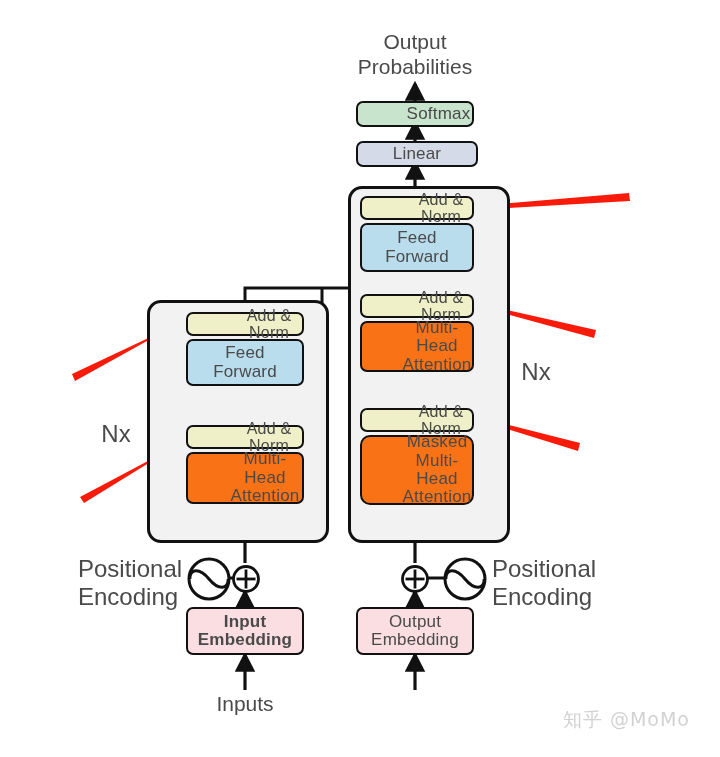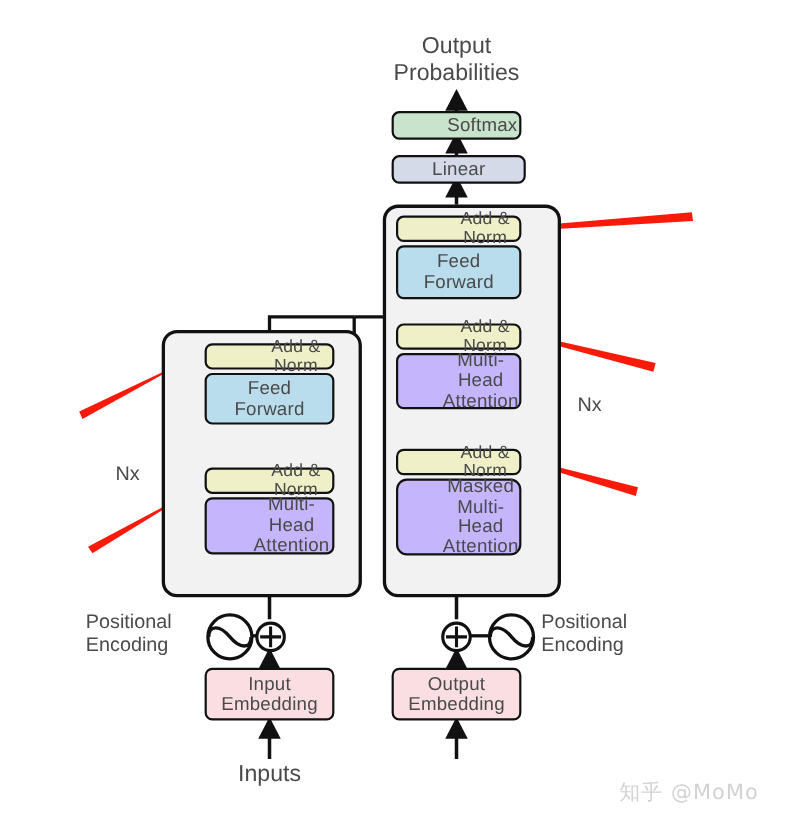--- a/index.html
+++ b/index.html
@@ -17,39 +17,39 @@
     border:2.5px solid #111;border-radius:7px;
     display:flex;align-items:center;justify-content:center;
     text-align:center;line-height:1.08;
     color:#4a4a4a;letter-spacing:.2px;
     white-space:pre-line;
     font-size:17px;
   }
   .box.small{font-size:16px;}
   .addnorm{background:#eff0c8;padding-left:48px;}
   .ff{background:#b9dded;}
-  .mha{background:#c4b5fd;padding-left:40px;}
+  .mha{background:#f97316;padding-left:40px;}
   .softmax{background:#c8e4cd;}
   .linear{background:#d5dae9;}
   .embed{background:#fadee1;}
 
   
   .panel{
     position:absolute;box-sizing:border-box;
     border:3px solid #111;border-radius:14px;
     background:#f2f2f2;
   }
 
   
   .lbl{
     position:absolute;color:#4a4a4a;text-align:center;
     line-height:1.18;white-space:pre-line;
   }
   .lbl.t22{font-size:21px;}
-  .lbl.t19{font-size:18px;}
+  .lbl.t19{font-size:24px;}
 
   
   #watermark{
     position:absolute;right:30px;bottom:24px;
     font-size:19px;color:#d2d2d2;letter-spacing:1px;
     font-family:"DejaVu Sans",sans-serif;
     user-select:none;
   }
 </style>
 </head>
@@ -205,21 +205,21 @@
     <circle cx="23" cy="23" r="20" fill="#fff" stroke="#111" stroke-width="3"></circle>
     <path d="M3.8 23 C3.8 12, 14 12, 23 23 C32 34, 42.2 34, 42.2 23" fill="none" stroke="#111" stroke-width="3"></path>
   </svg>
 
   <svg style="position:absolute;left:231px;top:564px;width:30px;height:30px;" viewBox="0 0 30 30">
     <circle cx="15" cy="15" r="12.5" fill="#fff" stroke="#111" stroke-width="2.8"></circle>
     <line x1="15" y1="5.5" x2="15" y2="24.5" stroke="#111" stroke-width="2.8"></line>
     <line x1="5.5" y1="15" x2="24.5" y2="15" stroke="#111" stroke-width="2.8"></line>
   </svg>
 
-  <div class="box embed" style="left:186px;top:607px;width:118px;height:48px;">Input
+  <div class="box embed" style="left:186px;top:607px;width:118px;height:48px;font-weight:bold;">Input
 Embedding</div>
 
   <div class="lbl t22" style="left:195px;top:692px;width:100px;">Inputs</div>
 
   <svg style="position:absolute;left:400px;top:564px;width:30px;height:30px;" viewBox="0 0 30 30">
     <circle cx="15" cy="15" r="12.5" fill="#fff" stroke="#111" stroke-width="2.8"></circle>
     <line x1="15" y1="5.5" x2="15" y2="24.5" stroke="#111" stroke-width="2.8"></line>
     <line x1="5.5" y1="15" x2="24.5" y2="15" stroke="#111" stroke-width="2.8"></line>
   </svg>
 

